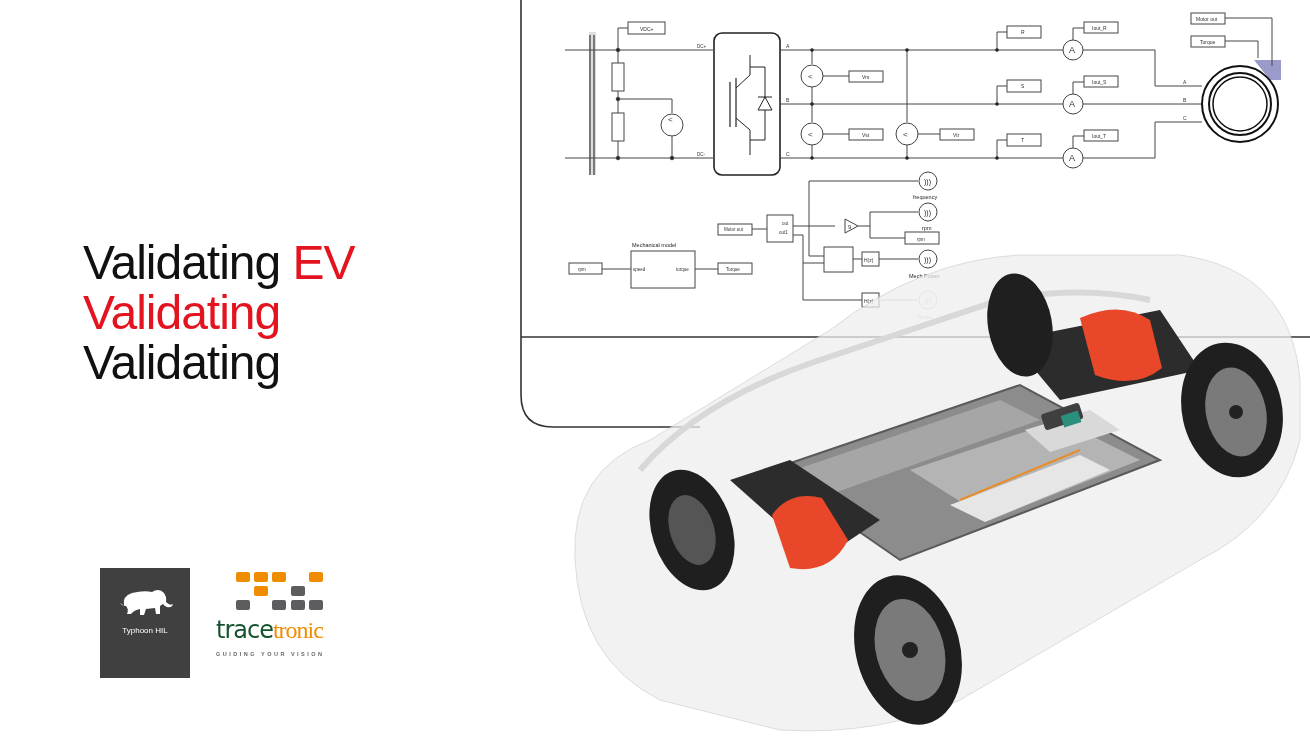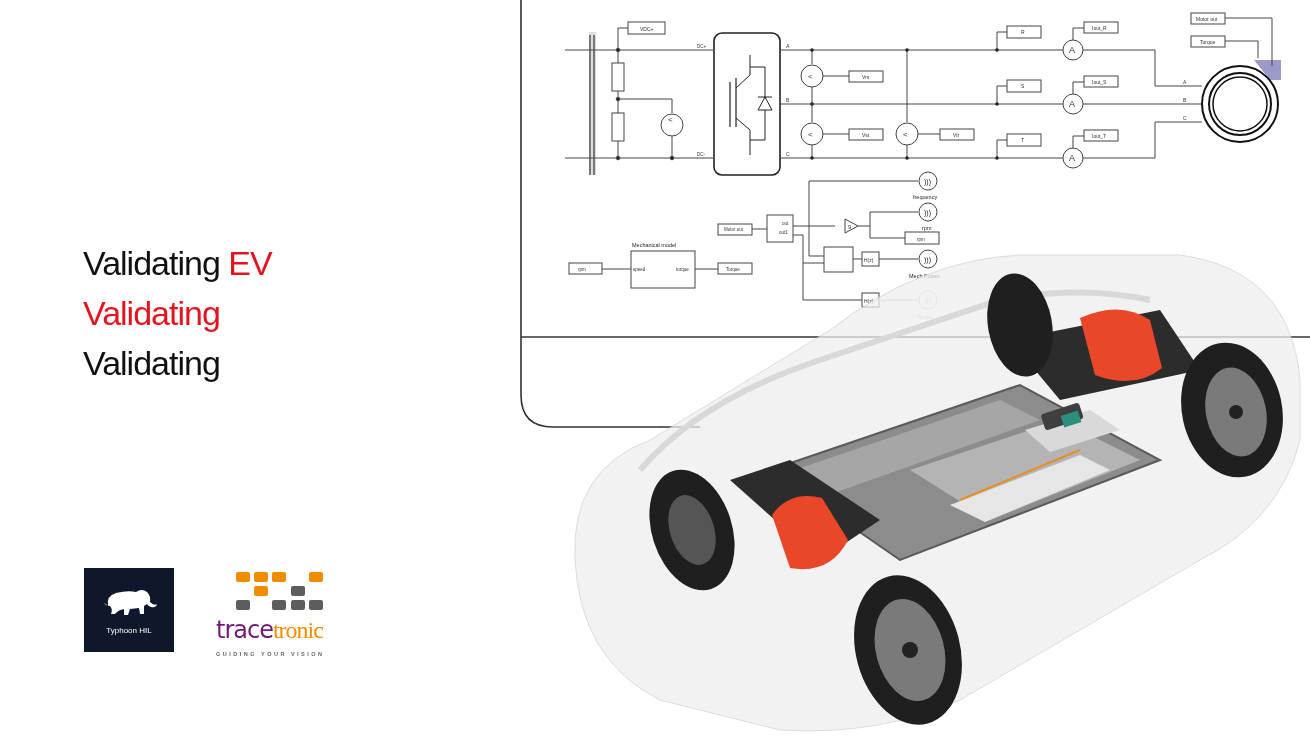--- a/index.html
+++ b/index.html
@@ -1,23 +1,23 @@
 <!DOCTYPE html>
 <html><head>
 <meta charset="utf-8">
 <style>
   html, body { margin:0; padding:0; }
   body { width:1310px; height:736px; position:relative; overflow:hidden; background:#ffffff; font-family:"Liberation Sans", sans-serif; }
-  .headline { position:absolute; left:83px; top:238px; font-family:"Liberation Sans", sans-serif; font-size:34px; line-height:50px; letter-spacing:-1px; color:#111; font-weight:400; }
+  .headline { position:absolute; left:83px; top:238px; font-family:"Liberation Sans", sans-serif; font-size:48px; line-height:50px; letter-spacing:-1px; color:#111; font-weight:400; }
   .headline .red { color:#e3141f; }
-  .logo-typhoon { position:absolute; left:84px; top:568px; width:90px; height:84px; background:#0f172a; }
+  .logo-typhoon { position:absolute; left:100px; top:568px; width:90px; height:110px; background:#404040; }
   .logo-typhoon .caption { position:absolute; left:0; width:90px; top:58px; text-align:center; color:#fff; font-size:8px; font-family:"Liberation Sans", sans-serif; }
   .logo-trace { position:absolute; left:216px; top:572px; width:122px; height:90px; }
   .logo-trace .word { position:absolute; left:0; top:44px; font-size:24px; font-family:"DejaVu Sans", sans-serif; letter-spacing:-1px; font-weight:400; }
-  .logo-trace .word .g { color:#701a75; }
+  .logo-trace .word .g { color:#14532d; }
   .logo-trace .word .o { color:#f08c00;font-family:Liberation Serif, serif; }
   .logo-trace .tag { position:absolute; left:0; top:79px; font-size:5.5px; letter-spacing:2.5px; color:#666; font-weight:700; white-space:nowrap; }
   .schema { position:absolute; left:0; top:0; }
   .schema text { font-family:"Liberation Sans", sans-serif; }
 </style>
 </head>
 <body>
 
 <svg class="schema" width="1310" height="736" viewBox="0 0 1310 736">
 

